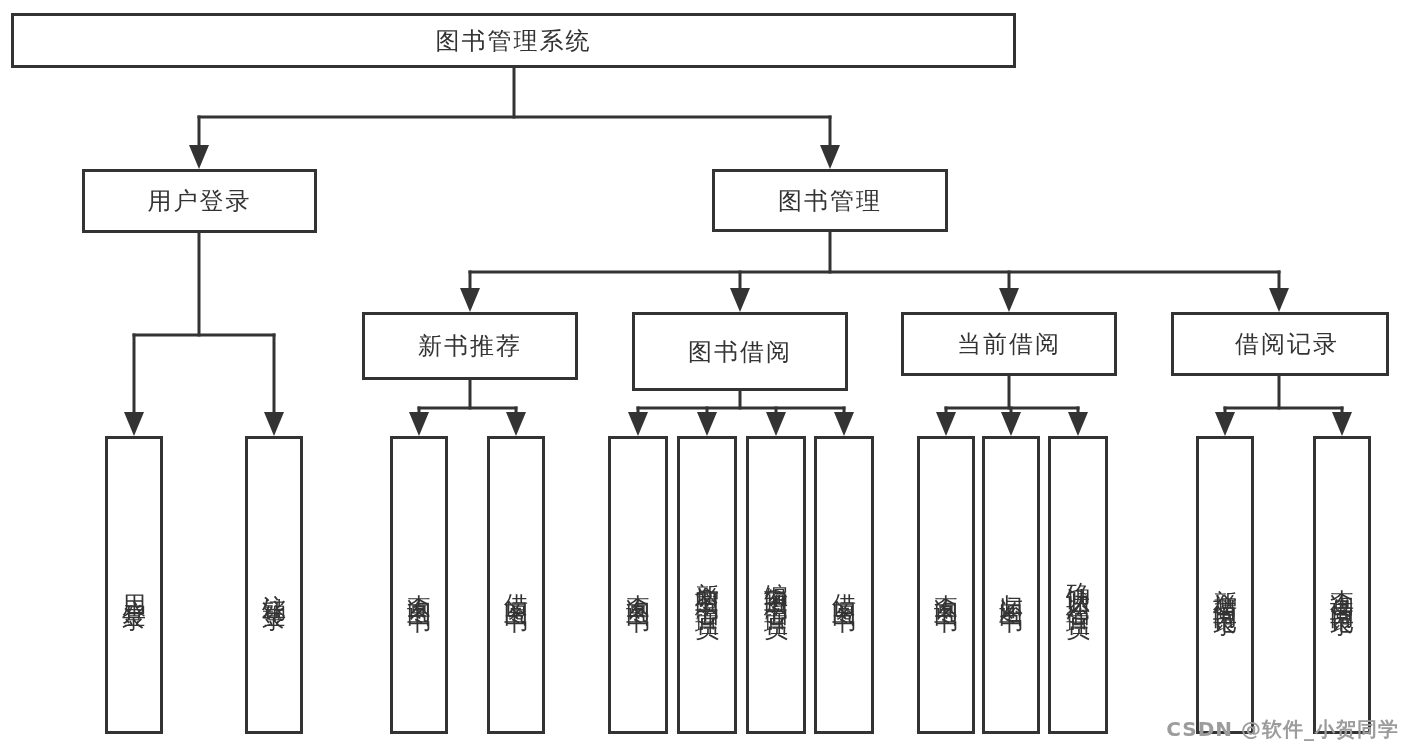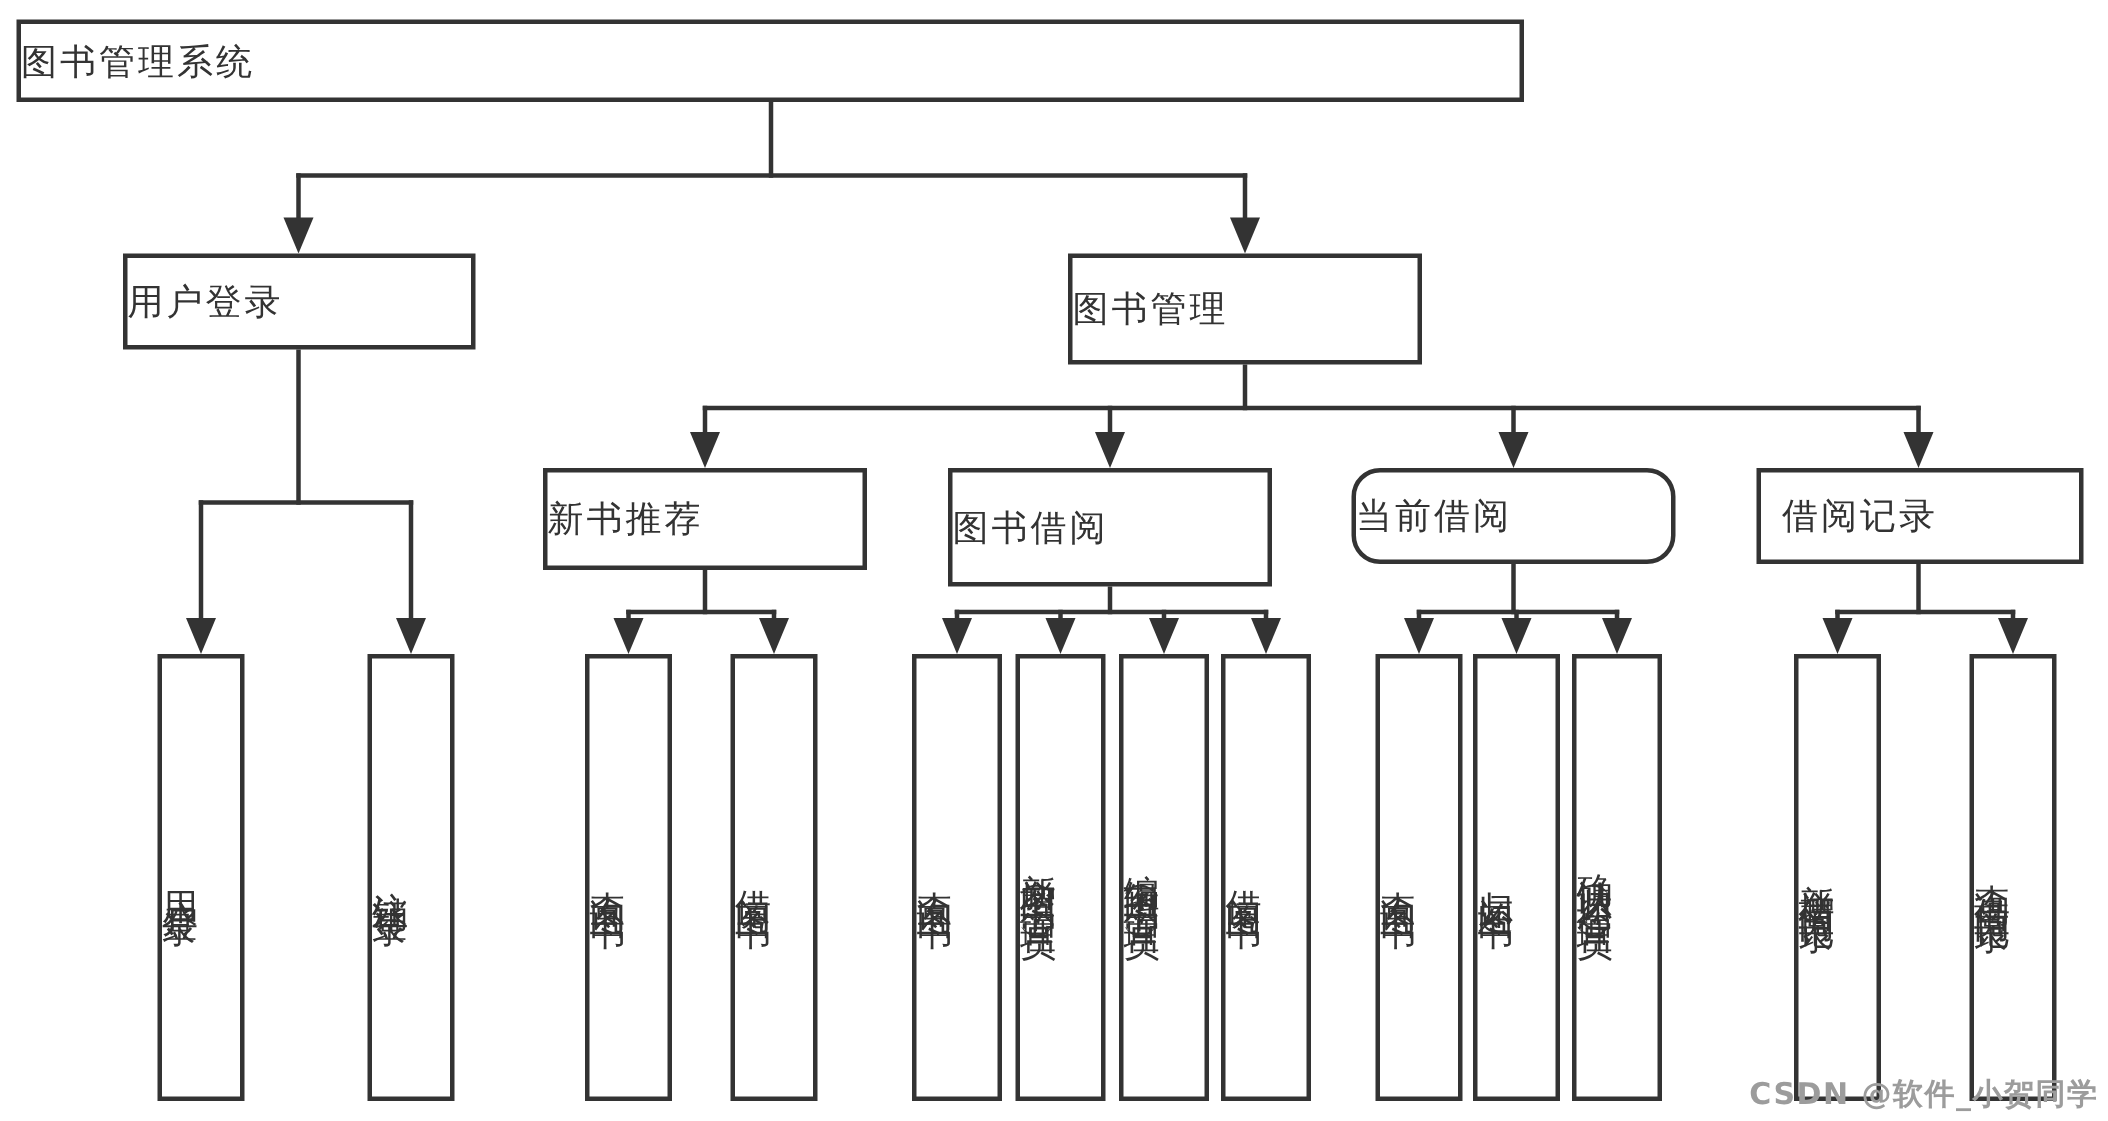--- a/index.html
+++ b/index.html
@@ -33,21 +33,21 @@
     stroke: none;
   }
   .hnode, .vnode {
     position: absolute;
     box-sizing: border-box;
     background: var(--box_fill, #ffffff);
     border: 3px solid var(--box_border, #333333);
     color: var(--text, #333333);
     display: flex;
     align-items: center;
-    justify-content: flex-start;
+    justify-content: center;
     z-index: 2;
   }
   .hnode {
     font-size: 24px;
     letter-spacing: 2px;
     white-space: nowrap;
   }
   .vnode {
     top: 436px;
     height: 298px;
@@ -152,31 +152,31 @@
     </g>
   </svg>
 
   <div class="hnode" style="left:11px; top:13px; width:1005px; height:55px;">
     <span>图书管理系统</span>
   </div>
 
   <div class="hnode" style="left:82px; top:169px; width:235px; height:64px;">
     <span>用户登录</span>
   </div>
-  <div class="hnode" style="left:712px; top:169px; width:236px; height:74px;">
+  <div class="hnode" style="left:712px; top:169px; width:236px; height:63px;">
     <span>图书管理</span>
   </div>
 
   <div class="hnode" style="left:362px; top:312px; width:216px; height:68px;">
     <span>新书推荐</span>
   </div>
   <div class="hnode" style="left:632px; top:312px; width:216px; height:79px;">
     <span>图书借阅</span>
   </div>
-  <div class="hnode" style="left:901px; top:312px; width:216px; height:64px;border-radius:19px;">
+  <div class="hnode" style="left:901px; top:312px; width:216px; height:64px;">
     <span>当前借阅</span>
   </div>
   <div class="hnode" style="left:1171px; top:312px; width:218px; height:64px;padding-left:14px;">
     <span>借阅记录</span>
   </div>
 
   <div class="vnode" style="left:105px; width:58px;">
     <span class="vtext">用户登录</span>
   </div>
   <div class="vnode" style="left:245px; width:58px;">

